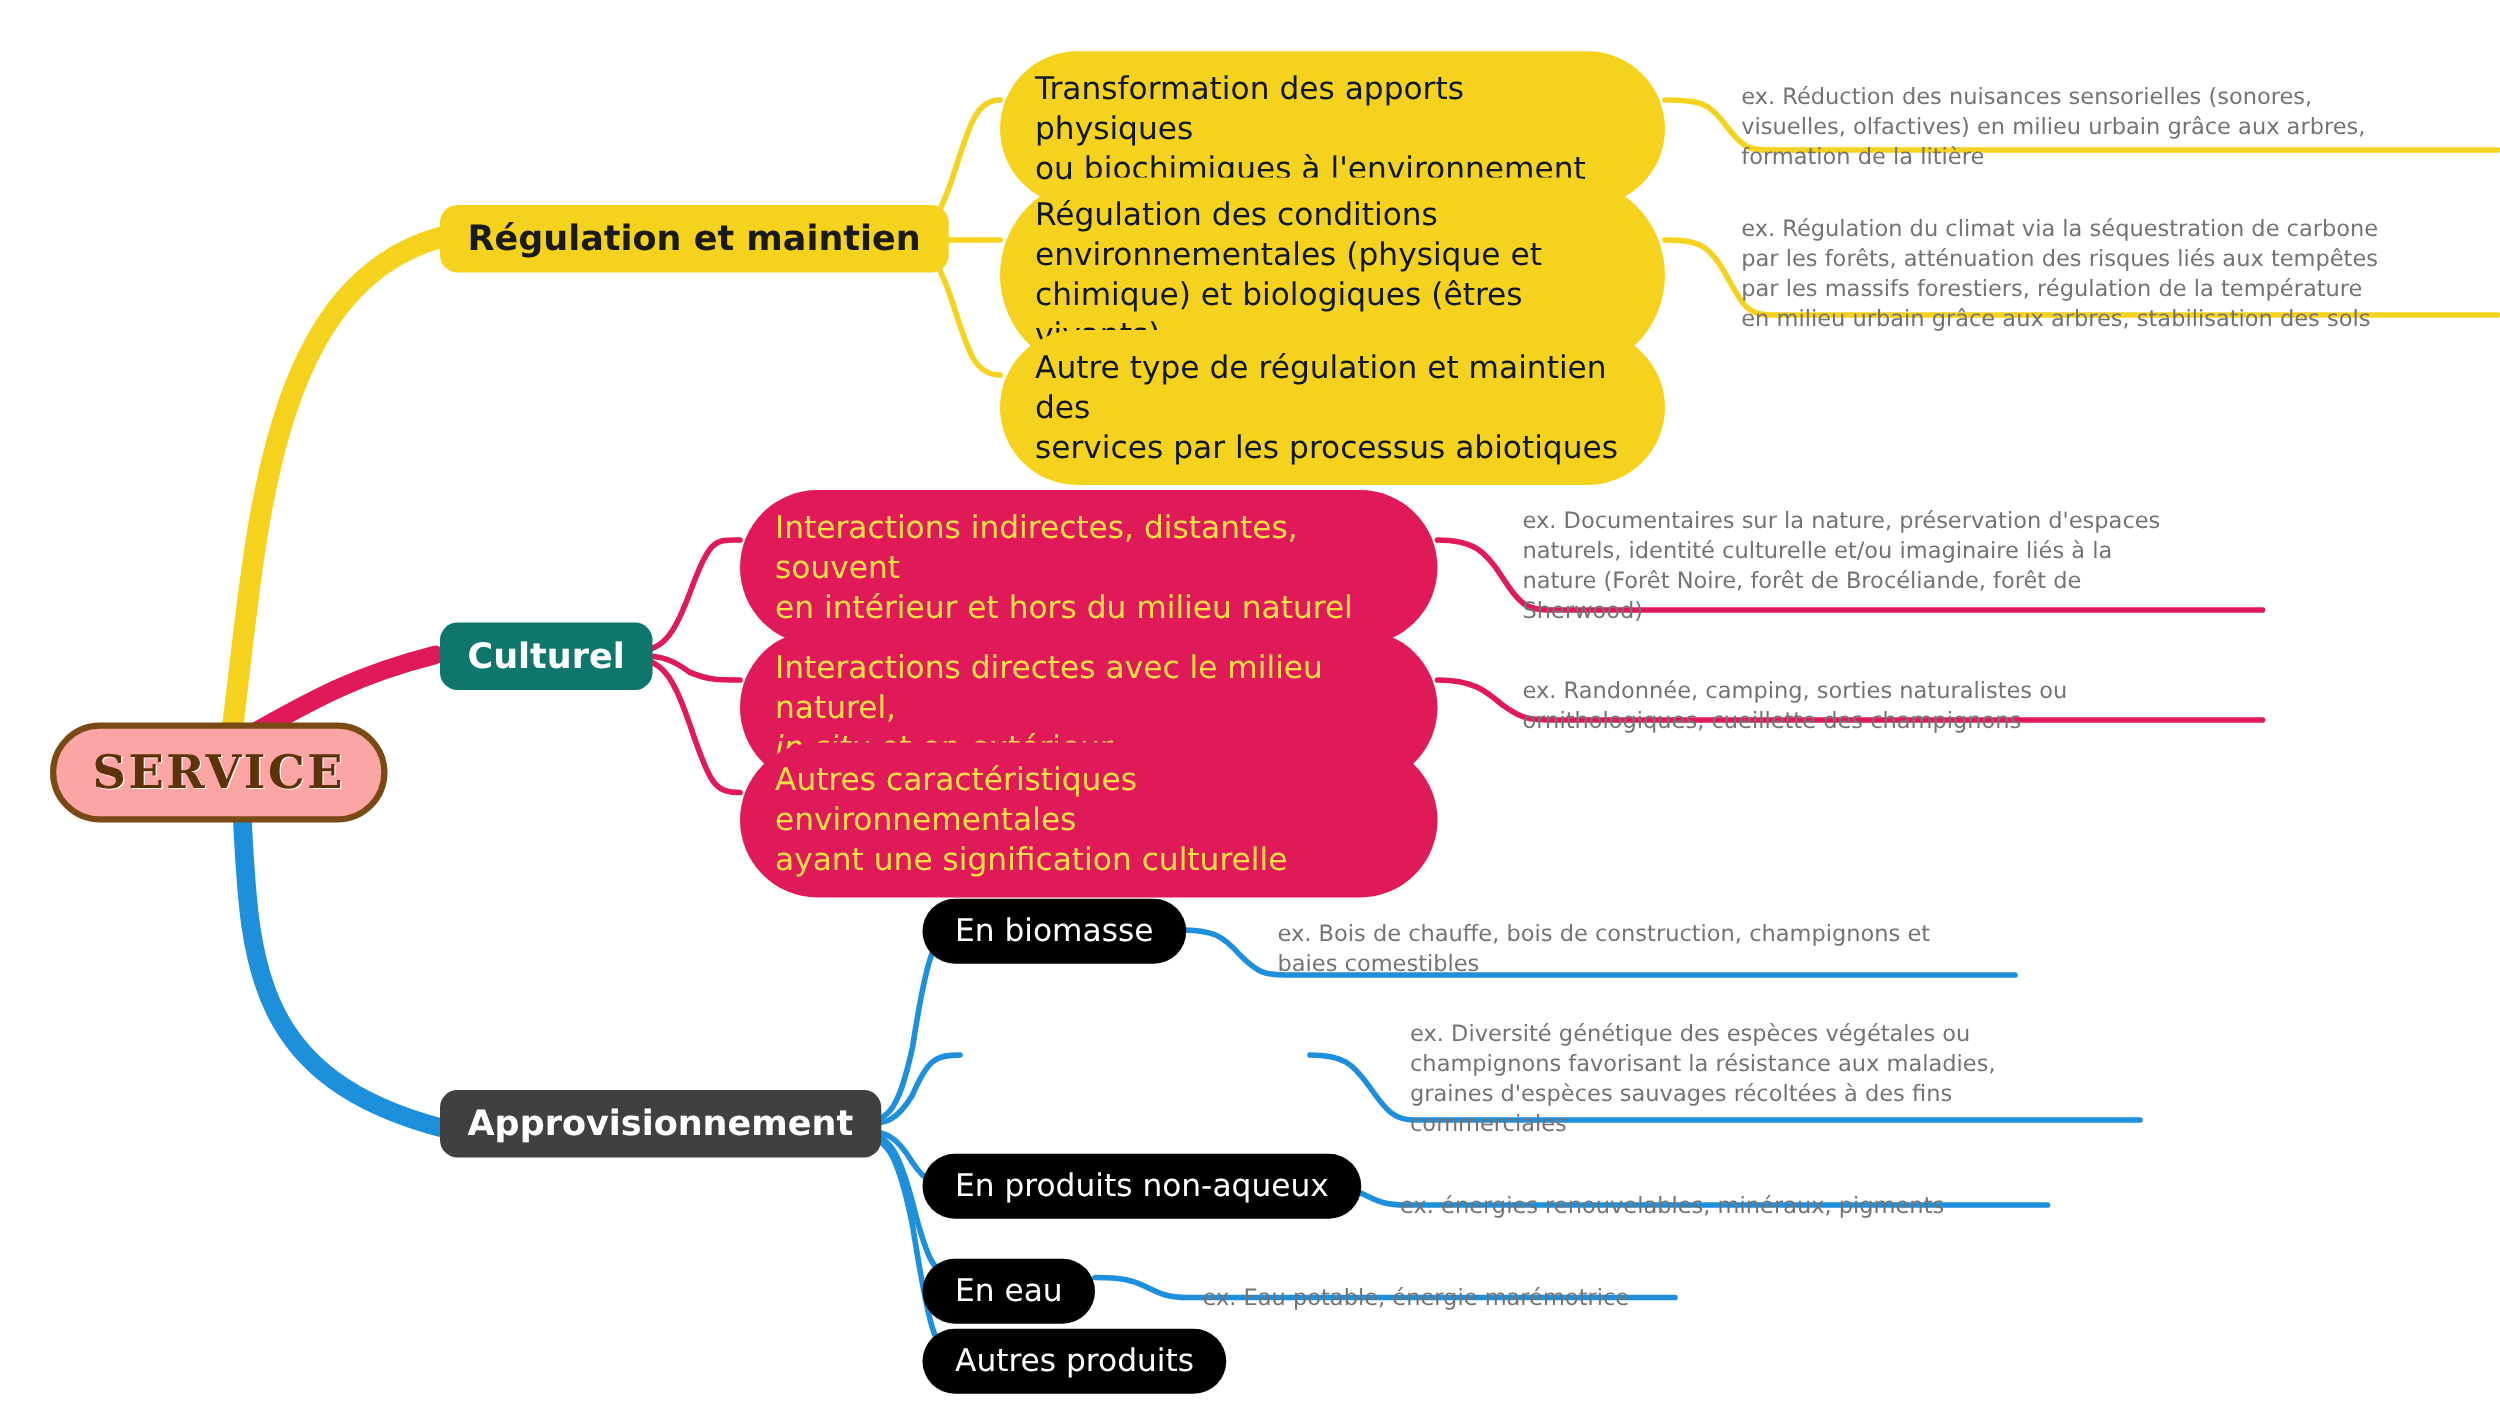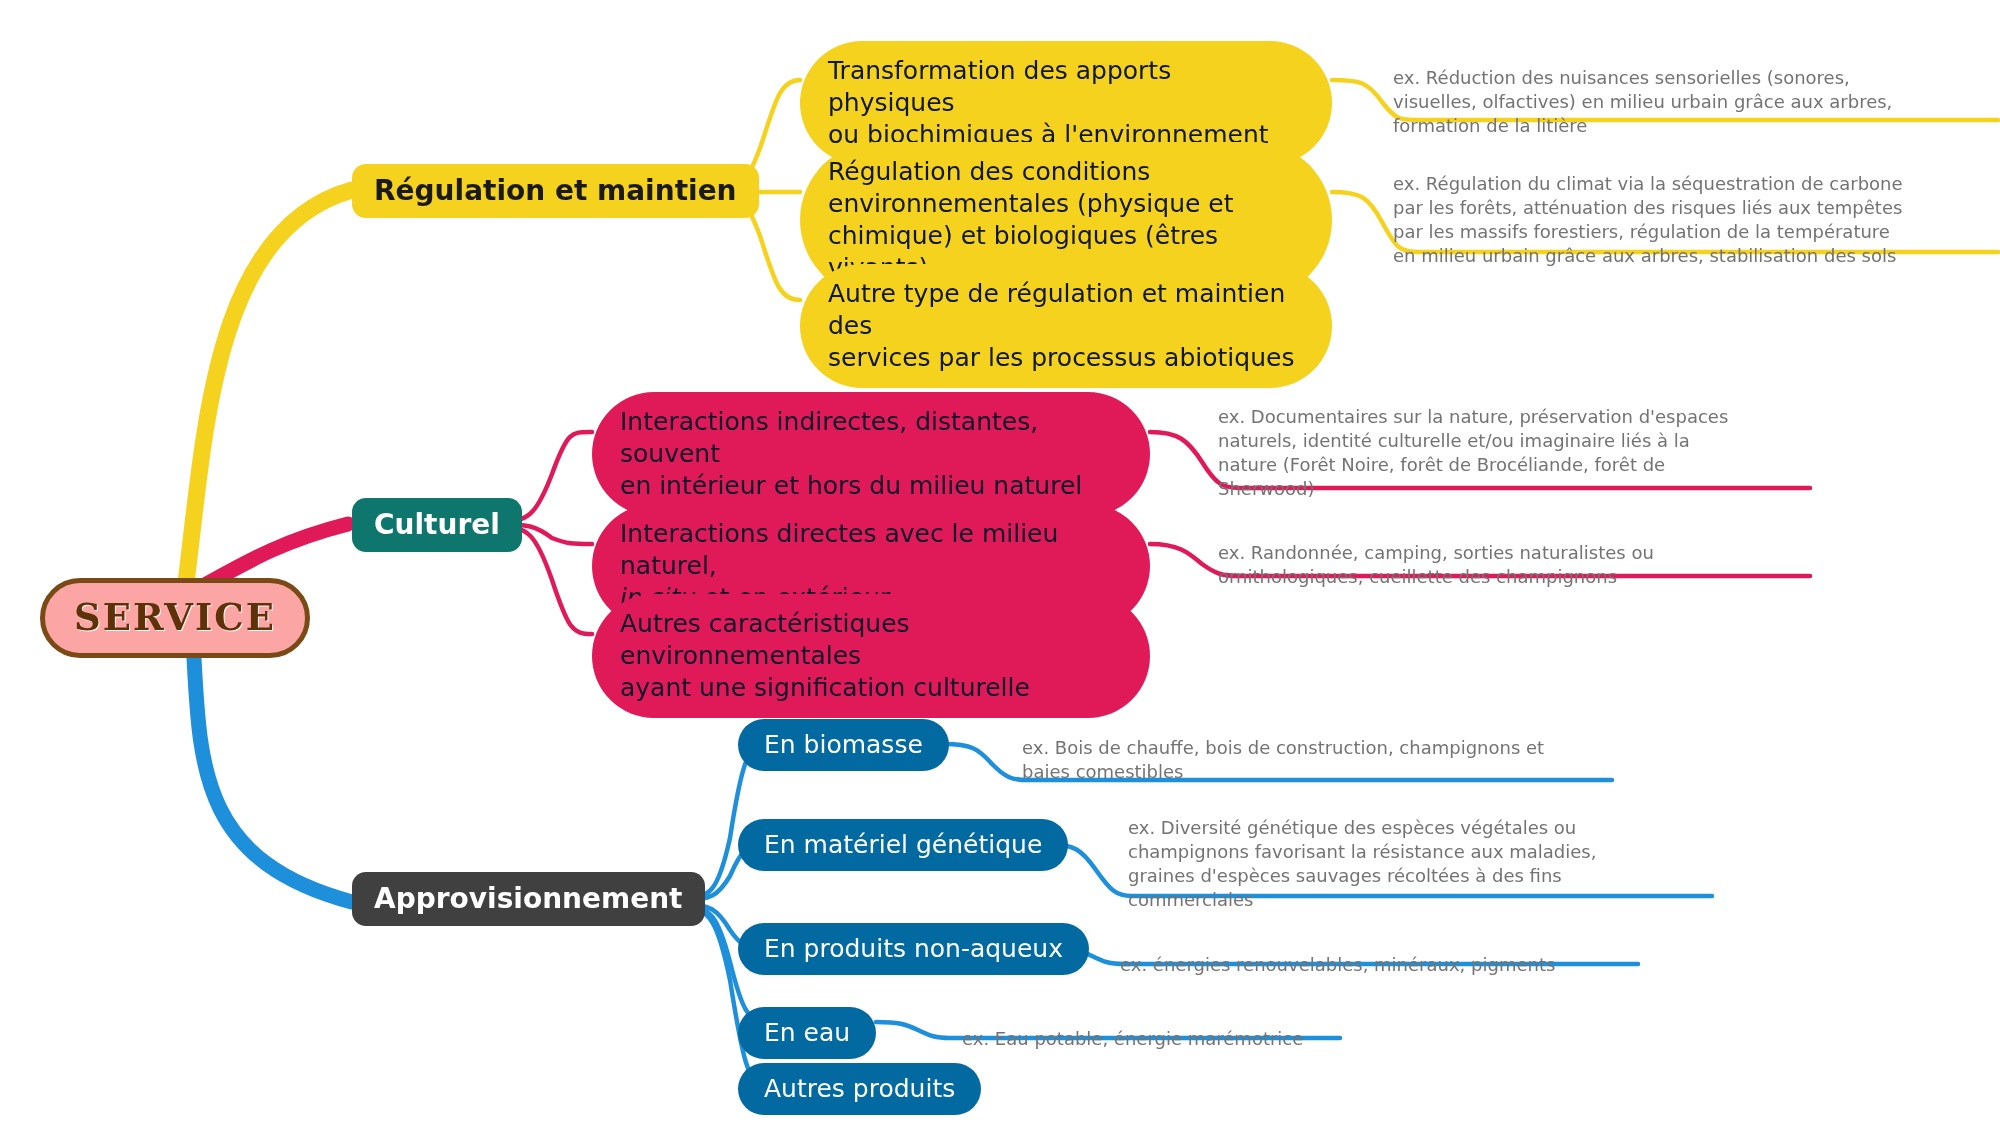--- a/index.html
+++ b/index.html
@@ -49,22 +49,22 @@
   .branch--pink{background:#0f766e;color:#ffffff;}
   .branch--blue{background:#404040;color:#ffffff;}
 
   
   .node--topic{
     font-size:25px;
     border-radius:999px;
     padding:14px 28px;
   }
   .topic--yellow{background:#f5d21e;color:#0f172a;}
-  .topic--pink{background:#e01a59;color:#0f172a;}
-  .topic--blue{background:#0369a1;color:#ffffff;}
+  .topic--pink{background:#e01a59;color:#fde047;}
+  .topic--blue{background:#000000;color:#ffffff;}
   .topic--pill{border-radius:999px;padding:10px 26px;font-size:25px;}
 
   
   .note{
     position:absolute;
     font-size:18px;
     line-height:1.33;
     color:#737373;
     white-space:pre-line;
     box-sizing:border-box;
@@ -192,23 +192,20 @@
   </div>
 
   <div class="node node--topic topic--blue topic--pill" style="left:738px;top:719px;">
     <span>En biomasse</span>
   </div>
   <div class="note" style="left:1022px;top:712px;width:600px;">
     <span>ex. Bois de chauffe, bois de construction, champignons et
 baies comestibles</span>
   </div>
 
-  <div class="node node--topic topic--blue topic--pill" style="left:738px;top:819px;">
-    <span>En matériel génétique</span>
-  </div>
   <div class="note" style="left:1128px;top:792px;width:600px;">
     <span>ex. Diversité génétique des espèces végétales ou
 champignons favorisant la résistance aux maladies,
 graines d'espèces sauvages récoltées à des fins
 commerciales</span>
   </div>
 
   <div class="node node--topic topic--blue topic--pill" style="left:738px;top:923px;">
     <span>En produits non-aqueux</span>
   </div>

